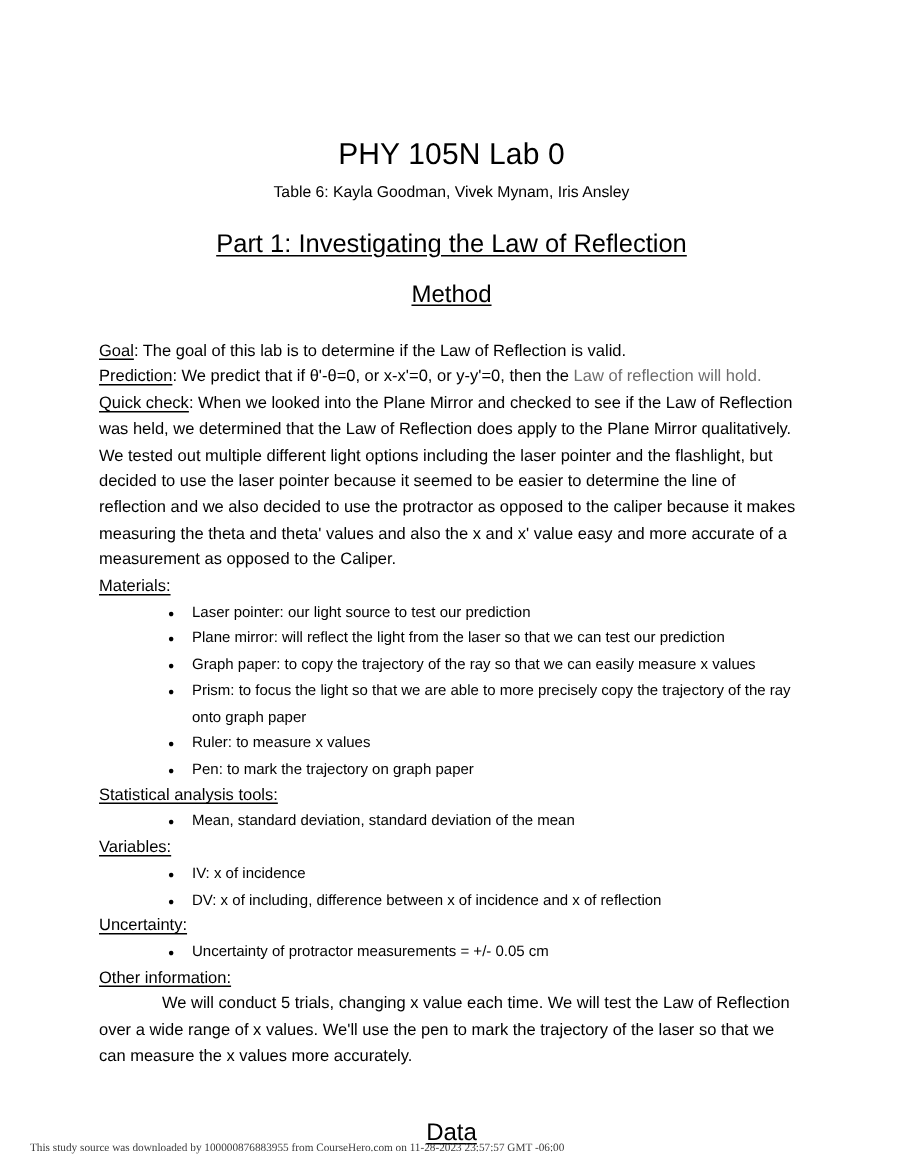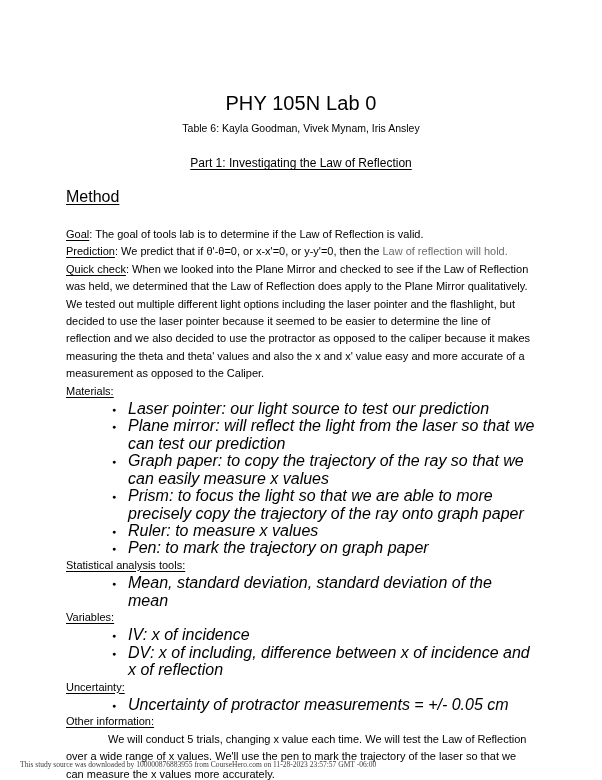--- a/index.html
+++ b/index.html
@@ -36,37 +36,37 @@
     letter-spacing: 0.1px;
   }
   .doc-subtitle {
     text-align: center;
     font-size: 10.5px;
     line-height: 16px;
     margin: 4px 0 0 0;
   }
   .part-heading {
     text-align: center;
-    font-size: 12px;
+    font-size: 17px;
     line-height: 22px;
     font-weight: normal;
     margin: 16px 0 0 0;
   }
   .part-heading span.u {
     text-decoration: underline;
     text-underline-offset: 2px;
   }
 
   
   .section-heading {
     font-size: 16px;
     line-height: 22px;
     font-weight: normal;
     margin: 12px 0 0 0;
-    text-align: left;
+    text-align: center;
   }
   .section-heading span.u {
     text-decoration: underline;
     text-underline-offset: 2px;
   }
   .section-heading.data-heading {
     margin-top: 32px;
   }
 
   
@@ -90,25 +90,24 @@
     color: #6d6d6d;
   }
 
   
   ul.bullets {
     margin: 0;
     padding: 0 0 0 46px;
     list-style: none;
   }
   ul.bullets > li {
-    font-size: 16px;
+    font-size: 10px;
     line-height: 17.4px;
     position: relative;
     padding-left: 16px;
-    font-style: italic;
   }
   ul.bullets > li::before {
     content: "\25CF";
     position: absolute;
     left: 0;
     top: 0;
     font-size: 7px;
     line-height: 19px;
   }
 
@@ -142,21 +141,21 @@
 
     <h1 class="doc-title">PHY 105N Lab 0</h1>
     <p class="doc-subtitle">Table 6: Kayla Goodman, Vivek Mynam, Iris Ansley</p>
 
     <h2 class="part-heading"><span class="u">Part 1: Investigating the Law of Reflection</span></h2>
 
     <h2 class="section-heading"><span class="u">Method</span></h2>
 
     <div class="body-block">
 
-      <p class="para"><span class="lbl">Goal</span><span>: The goal of tools lab is to determine if the Law of Reflection is valid.</span></p>
+      <p class="para"><span class="lbl">Goal</span><span>: The goal of this lab is to determine if the Law of Reflection is valid.</span></p>
 
       <p class="para"><span class="lbl">Prediction</span><span>: We predict that if θ'-θ=0, or x-x'=0, or y-y'=0, then the </span><span class="faded">Law of reflection will hold.</span></p>
 
       <p class="para"><span class="lbl">Quick check</span><span>: When we looked into the Plane Mirror and checked to see if the Law of Reflection was held, we determined that the Law of Reflection does apply to the Plane Mirror qualitatively. We tested out multiple different light options including the laser pointer and the flashlight, but decided to use the laser pointer because it seemed to be easier to determine the line of reflection and we also decided to use the protractor as opposed to the caliper because it makes measuring the theta  and theta' values and also the x and x' value easy and more accurate of a measurement as opposed to the Caliper.</span></p>
 
       <p class="para"><span class="lbl">Materials:</span></p>
       <ul class="bullets">
         <li>Laser pointer: our light source to test our prediction</li>
         <li>Plane mirror: will reflect the light from the laser so that we can test our prediction</li>
         <li>Graph paper: to copy the trajectory of the ray so that we can easily measure x values</li>

